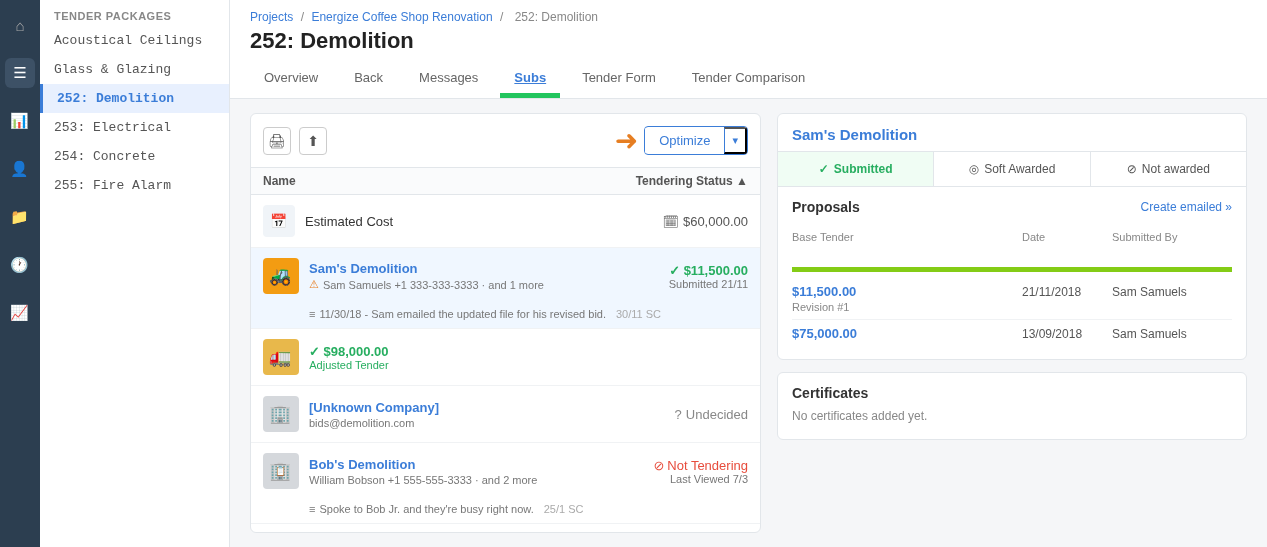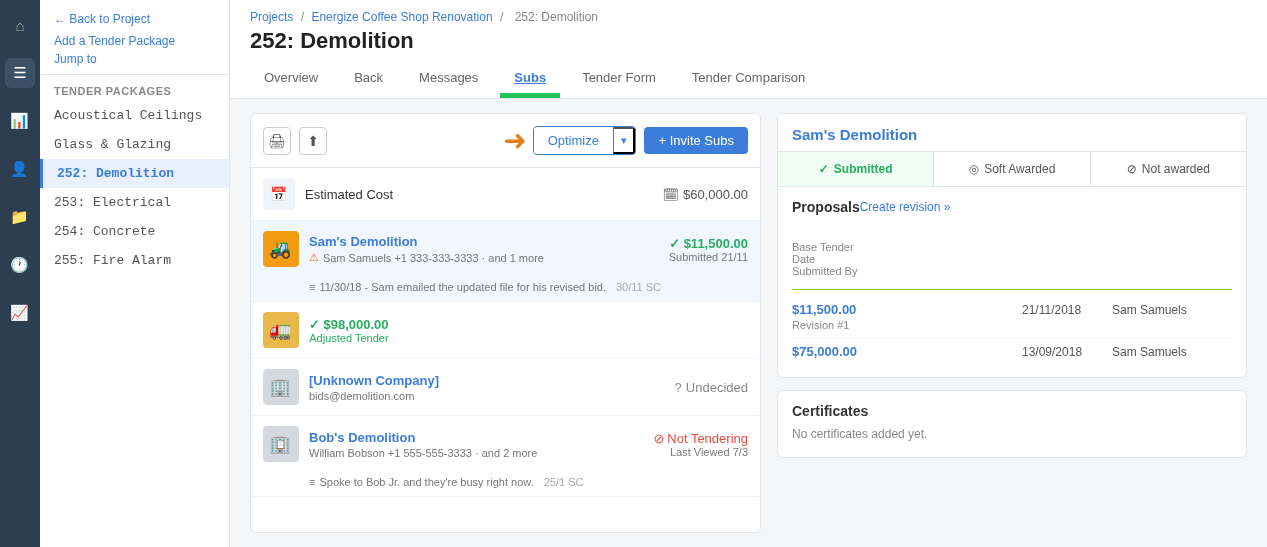--- a/index.html
+++ b/index.html
@@ -207,25 +207,25 @@
     .status-btn {
       flex: 1; padding: 10px 8px; display: flex; align-items: center; justify-content: center; gap: 5px; font-size: 12px; cursor: pointer; border-right: 1px solid #e2e6ea;
     }
     .status-btn:last-child { border-right: none; }
     .status-btn.submitted { background: #f0fdf4; color: #27ae60; font-weight: 600; }
     .status-btn.soft-awarded { background: #fff; color: #555; }
     .status-btn.not-awarded { background: #fff; color: #555; }
 
     
     .proposals-section { padding: 12px 14px; }
-    .proposals-header { display: flex; align-items: center; margin-bottom: 26px; }
+    .proposals-header { display: flex; align-items: center; justify-content: space-between; margin-bottom: 16px; }
     .proposals-title { font-size: 14px; font-weight: 700; color: #333; }
     .create-revision-link { font-size: 12px; color: #3b7dd8; cursor: pointer; }
     .proposals-table-header {
-      display: flex; font-size: 11px; color: #888; padding-bottom: 12px; border-bottom: 1px solid #84cc16; margin-bottom: 6px; flex-direction: column;
+      display: flex; font-size: 11px; color: #888; padding-bottom: 24px; border-bottom: 5px solid #84cc16; margin-bottom: 6px;
     }
     .prop-col-tender { flex: 1; }
     .prop-col-date { width: 90px; }
     .prop-col-by { width: 120px; }
     .proposal-row {
       display: flex; align-items: baseline; padding: 6px 0; border-bottom: 1px solid #f0f2f4;
     }
     .proposal-row:last-child { border-bottom: none; }
     .prop-amount { color: #3b7dd8; font-size: 13px; font-weight: 600; cursor: pointer; }
     .prop-revision { font-size: 11px; color: #888; margin-top: 2px; }
@@ -259,25 +259,20 @@
   <div class="sidebar-icon-btn">⌂</div>
   <div class="sidebar-icon-btn active">☰</div>
   <div class="sidebar-icon-btn">📊</div>
   <div class="sidebar-icon-btn">👤</div>
   <div class="sidebar-icon-btn">📁</div>
   <div class="sidebar-icon-btn">🕐</div>
   <div class="sidebar-icon-btn">📈</div>
 </div>
 
 <div class="sidebar-nav">
-  <div class="sidebar-nav-top">
-    <div class="back-link">← Back to Project</div>
-    <a class="add-tender-link">Add a Tender Package</a>
-    <a class="jump-to-link">Jump to</a>
-  </div>
   <div class="sidebar-section-label">Tender Packages</div>
   <div class="sidebar-item">Acoustical Ceilings</div>
   <div class="sidebar-item">Glass &amp; Glazing</div>
   <div class="sidebar-item active">252: Demolition</div>
   <div class="sidebar-item">253: Electrical</div>
   <div class="sidebar-item">254: Concrete</div>
   <div class="sidebar-item">255: Fire Alarm</div>
 </div>
 
 <div class="main-content">
@@ -307,23 +302,26 @@
         <button class="toolbar-icon-btn">🖨</button>
         <button class="toolbar-icon-btn">⬆</button>
         <div class="spacer"></div>
         <div class="arrow-wrapper">
           <span class="orange-arrow">➜</span>
           <div class="btn-optimize">
             <button class="btn-optimize-main">Optimize</button>
             <button class="btn-optimize-chevron">▾</button>
           </div>
         </div>
-        <button class="btn-invite">+ Invite Subs</button>
-      </div>
-
+      </div>
+
+      <div class="table-header-row">
+        <div class="col-name">Name</div>
+        <div class="col-status">Tendering Status ▲</div>
+      </div>
 
       <div class="est-cost-row">
         <div class="est-icon">📅</div>
         <div class="est-label">Estimated Cost</div>
         <div class="est-amount">
           <span>🗓</span>
           <span>$60,000.00</span>
         </div>
       </div>
 
@@ -421,21 +419,21 @@
           </div>
           <div class="status-btn not-awarded">
             <span>⊘</span>
             <span>Not awarded</span>
           </div>
         </div>
 
         <div class="proposals-section">
           <div class="proposals-header">
             <div class="proposals-title">Proposals</div>
-            <div class="create-revision-link">Create revision »</div>
+            <div class="create-revision-link">Create emailed »</div>
           </div>
           <div class="proposals-table-header">
             <div class="prop-col-tender">Base Tender</div>
             <div class="prop-col-date">Date</div>
             <div class="prop-col-by">Submitted By</div>
           </div>
 
           <div class="proposal-row">
             <div class="prop-col-tender">
               <div class="prop-amount">$11,500.00</div>

